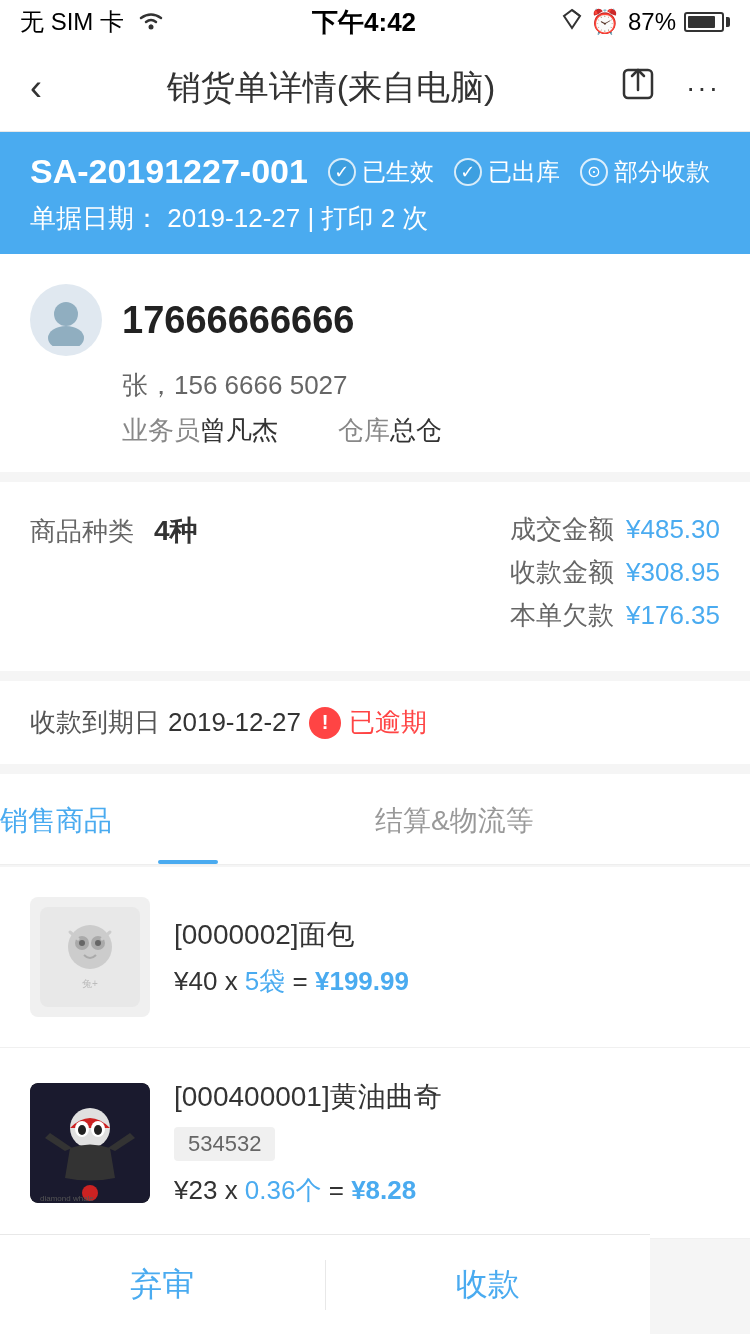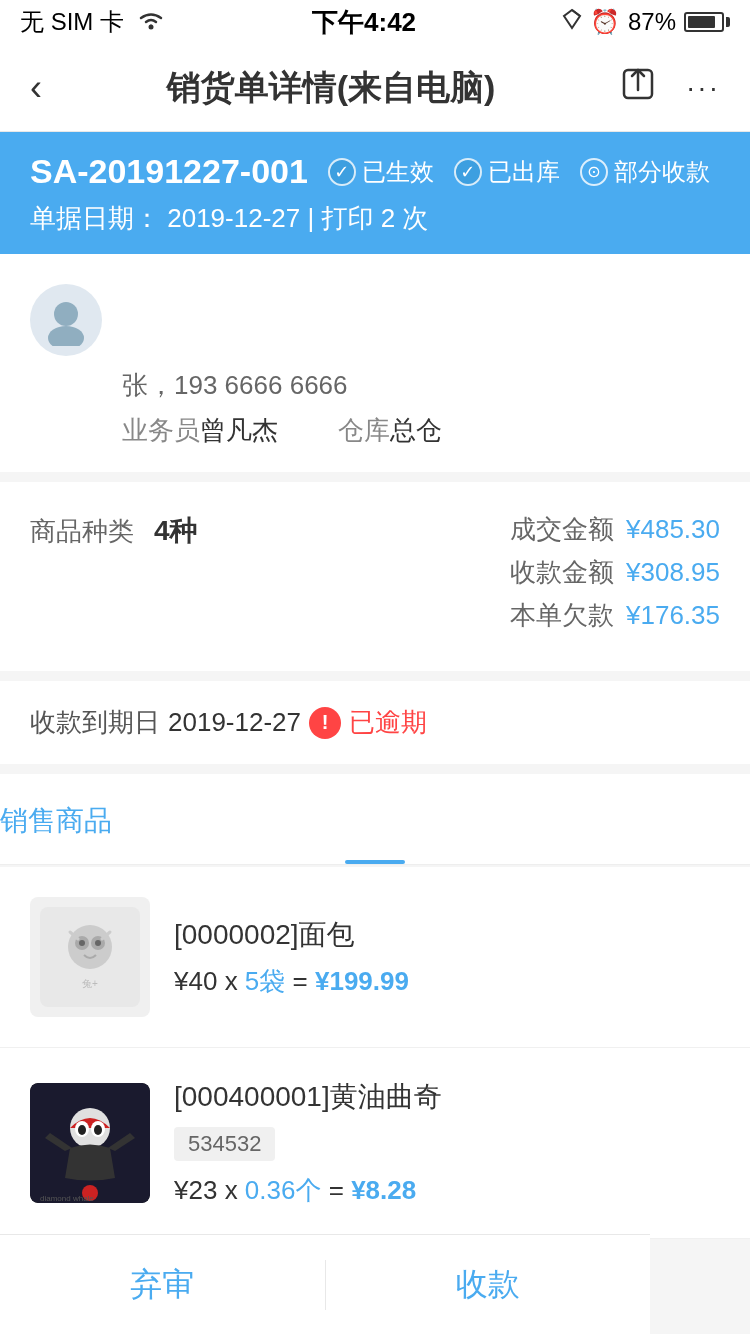--- a/index.html
+++ b/index.html
@@ -33,21 +33,21 @@
       background: #fff;
       height: 88px;
       display: flex;
       align-items: center;
       justify-content: space-between;
       padding: 0 30px;
       border-bottom: 1px solid #e8e8e8;
     }
     .nav-title {
       font-size: 34px;
-      font-weight: 700;
+      font-weight: 400;
       color: #333;
     }
     .nav-actions { display: flex; align-items: center; gap: 30px; }
     .nav-icon { font-size: 32px; color: #333; cursor: pointer; }
     .nav-back { font-size: 36px; color: #333; cursor: pointer; }
 
     
     .header-banner {
       background: #4AABF0;
       padding: 20px 30px 18px;
@@ -403,22 +403,23 @@
 </div>
 
 <div class="customer-section">
   <div class="customer-row">
     <div class="avatar">
       <svg width="52" height="52" viewBox="0 0 52 52">
         <circle cx="26" cy="20" r="12" fill="#90aec0"></circle>
         <ellipse cx="26" cy="44" rx="18" ry="12" fill="#90aec0"></ellipse>
       </svg>
     </div>
-  </div>
-  <div class="customer-sub">张，193 6666 6666</div>
+    <span class="customer-name">17666666666</span>
+  </div>
+  <div class="customer-sub">张，156 6666 5027</div>
   <div class="customer-info">
     <div class="info-item">
       <span class="info-label">业务员</span>
       <span class="info-value">曾凡杰</span>
     </div>
     <div class="info-item">
       <span class="info-label">仓库</span>
       <span class="info-value">总仓</span>
     </div>
   </div>
@@ -455,20 +456,23 @@
   <div class="overdue-badge">
     <div class="overdue-icon">!</div>
     <span class="overdue-text">已逾期</span>
   </div>
 </div>
 
 <div class="tabs-section">
   <div class="tabs-row">
     <div class="tab-item active">
       <span>销售商品</span>
+    </div>
+    <div class="tab-item">
+      <span>结算&amp;物流等</span>
     </div>
   </div>
 </div>
 
 <div class="product-list">
 
   <div class="product-item">
     <div class="product-thumb">
       <div class="product-thumb-inner">
 

